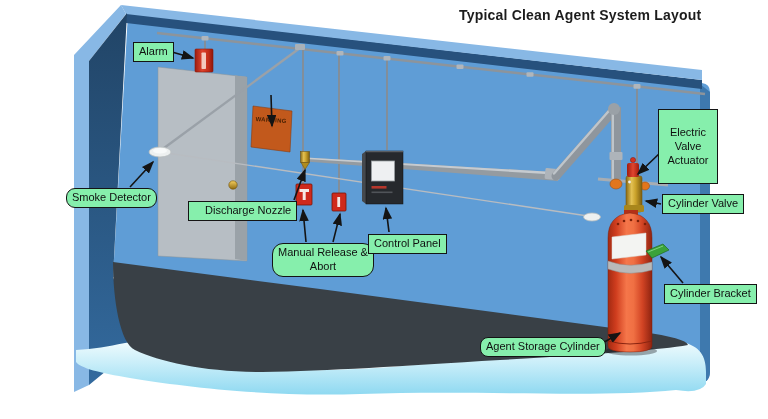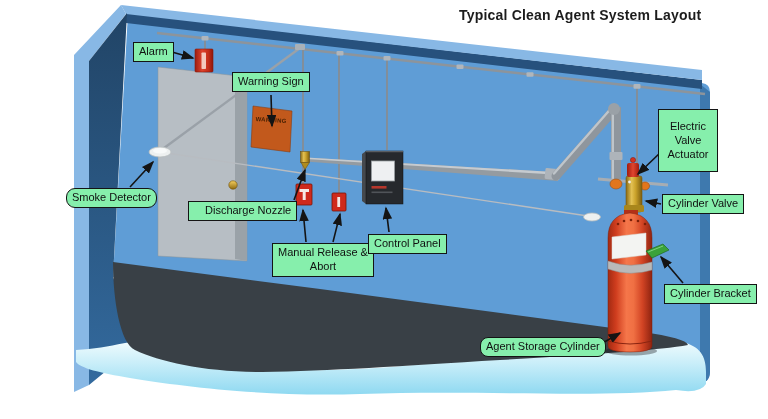--- a/index.html
+++ b/index.html
@@ -202,22 +202,21 @@
       <path d="M662,151 L638,174" marker-end="url(#ah)"></path>
       <path d="M661,204 L646,201" marker-end="url(#ah)"></path>
       <path d="M683,283 L661,257" marker-end="url(#ah)"></path>
       <path d="M601,344 L620,333" marker-end="url(#ah)"></path>
     </g>
   </svg>
 
   <div class="diagram-title">Typical Clean Agent System Layout</div>
 
   <div class="callout" style="left:133px;top:42px;">Alarm</div>
-  <div class="callout" style="left:232px;top:72px;">Warning Sign</div>
   <div class="callout" style="left:66px;top:188px;border-radius:9px;">Smoke Detector</div>
   <div class="callout" style="left:188px;top:201px;padding-left:16px;">Discharge Nozzle</div>
-  <div class="callout wrap" style="left:272px;top:243px;width:90px;">Manual Release &amp; Abort</div>
+  <div class="callout wrap" style="left:272px;top:243px;width:90px;border-radius:11px;">Manual Release &amp; Abort</div>
   <div class="callout" style="left:368px;top:234px;">Control Panel</div>
-  <div class="callout wrap" style="left:658px;top:109px;width:52px;padding:10px 3px;">Electric Valve Actuator</div>
+  <div class="callout wrap" style="left:658px;top:109px;width:52px;padding:16px 3px;">Electric Valve Actuator</div>
   <div class="callout" style="left:662px;top:194px;">Cylinder Valve</div>
   <div class="callout" style="left:664px;top:284px;">Cylinder Bracket</div>
   <div class="callout" style="left:480px;top:337px;border-radius:8px;">Agent Storage Cylinder</div>
 </div>
 
 </body></html>

